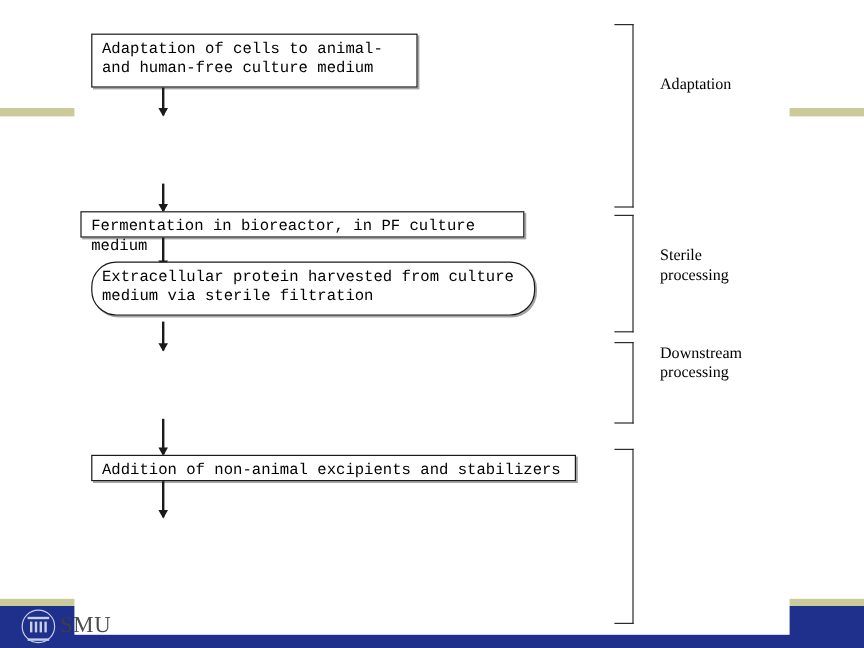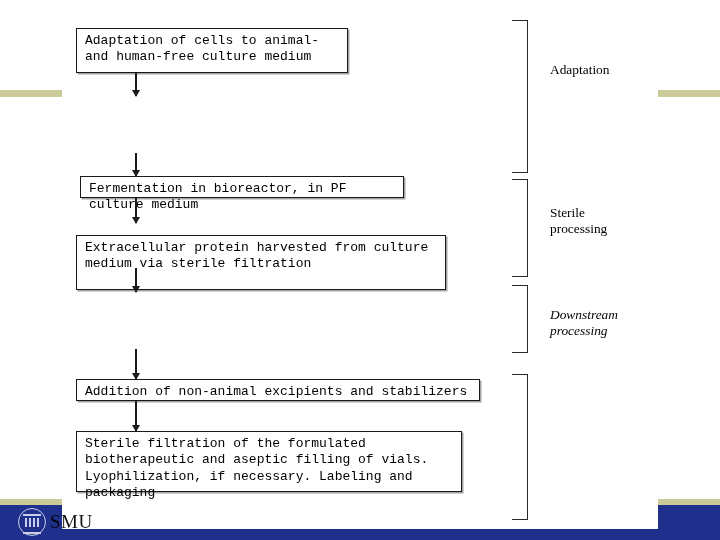--- a/index.html
+++ b/index.html
@@ -83,21 +83,21 @@
   .seal::after {
     
     content: "";
     position: absolute;
     left: 4px; top: 5px;
     width: 18px; height: 16px;
     border-top: 2px solid #c9cde6;
     border-bottom: 2px solid #c9cde6;
   }
   .footer-wordmark {
-    color: #000000;
+    color: #404040;
     font-size: 19px;
     font-family: "Liberation Serif", "DejaVu Serif", serif;
     letter-spacing: .5px;
     white-space: nowrap;
     opacity: .92;
   }
 
   
   #flow {
     position: absolute;
@@ -174,52 +174,51 @@
 
     <div class="connector" style="left:135px; top:73px; height:23px;">
         <span class="head"></span>
       </div>
 
 
     <div class="connector" style="left:135px; top:153px; height:23px;">
         <span class="head"></span>
       </div>
 
-    <div class="pbox" style="left:80px; top:176px; width:324px; height:22px;">Fermentation in bioreactor, in PF culture medium</div>
+    <div class="pbox" style="left:67px; top:176px; width:370px; height:22px;">Fermentation in bioreactor, in PF culture medium</div>
 
     <div class="connector" style="left:135px; top:198px; height:25px;">
         <span class="head"></span>
       </div>
 
-    <div class="pbox" style="left:76px; top:235px; width:370px; height:55px;">Extracellular protein harvested from culture medium via sterile filtration</div>
+    <div class="pbox" style="left:76px; top:218px; width:370px; height:45px;border-radius:21px;">Extracellular protein harvested from culture medium via sterile filtration</div>
 
     <div class="connector" style="left:135px; top:268px; height:24px;">
         <span class="head"></span>
       </div>
 
 
     <div class="connector" style="left:135px; top:349px; height:30px;">
         <span class="head"></span>
       </div>
 
     <div class="pbox" style="left:76px; top:379px; width:404px; height:22px;">Addition of non-animal excipients and stabilizers</div>
 
     <div class="connector" style="left:135px; top:401px; height:30px;">
         <span class="head"></span>
       </div>
 
-    <div class="pbox" style="left:76px; top:431px; width:386px; height:61px;">Sterile filtration of the formulated biotherapeutic and aseptic filling of vials.  Lyophilization, if necessary. Labeling and packaging</div>
 
     <div class="bracket" style="left:512px; top:20px; height:153px;"></div>
     <div class="phase-label" style="left:550px; top:62px;">Adaptation</div>
 
     <div class="bracket" style="left:512px; top:179px; height:98px;"></div>
     <div class="phase-label" style="left:550px; top:205px;">Sterile
 processing</div>
 
     <div class="bracket" style="left:512px; top:285px; height:68px;"></div>
-    <div class="phase-label" style="left:550px; top:307px;font-style:italic;">Downstream
+    <div class="phase-label" style="left:550px; top:286px;">Downstream
 processing</div>
 
     <div class="bracket" style="left:512px; top:374px; height:146px;"></div>
 
   </div>
 </div>
 
 </body></html>

